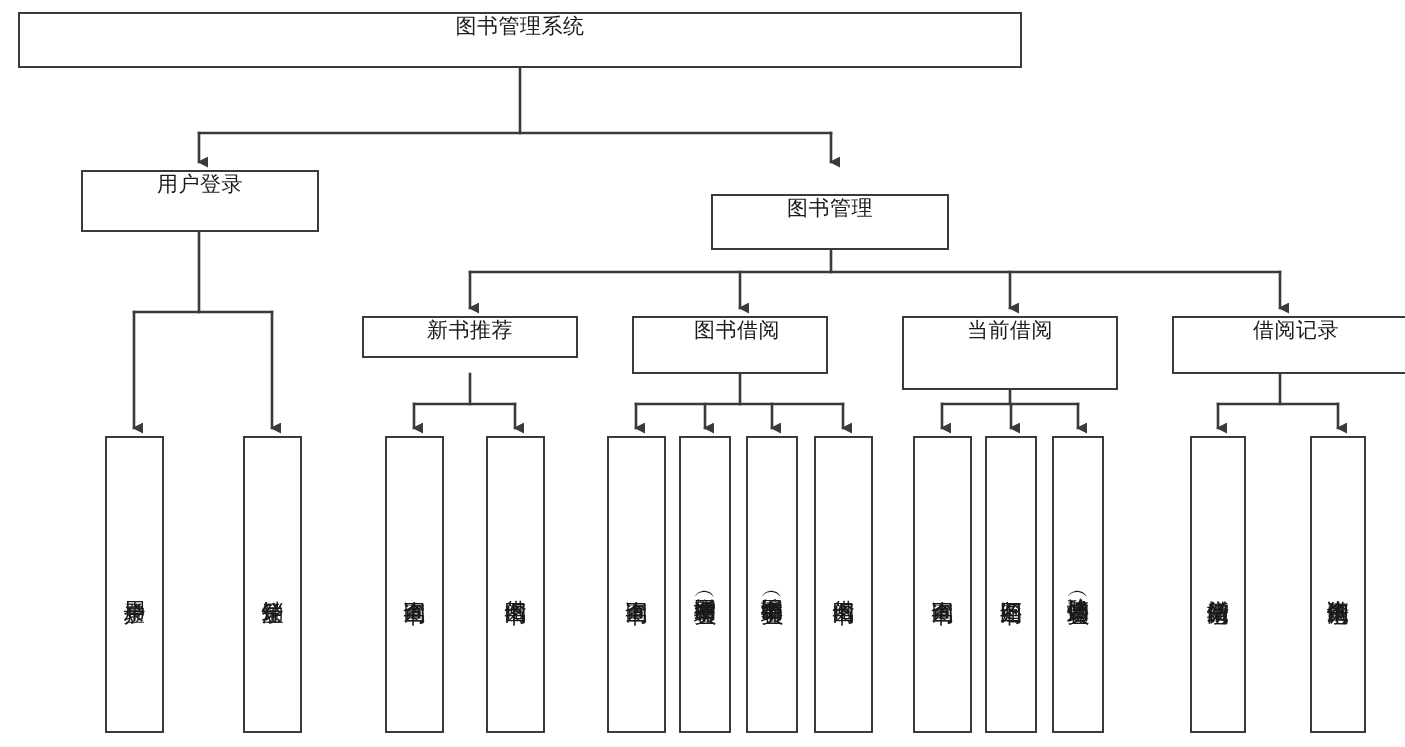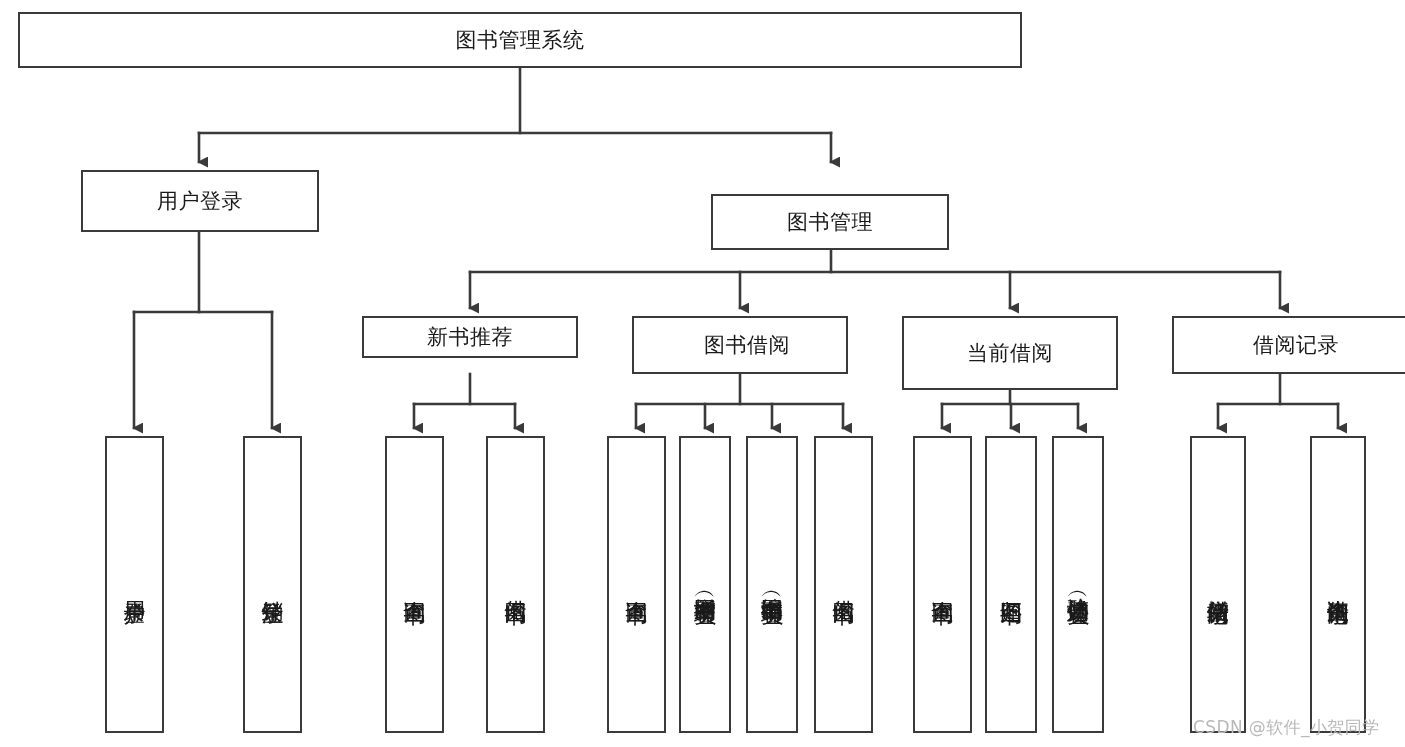--- a/index.html
+++ b/index.html
@@ -25,21 +25,20 @@
     width: 1405px;
     height: 747px;
     pointer-events: none;
   }
   .node {
     position: absolute;
     box-sizing: border-box;
     background: #ffffff;
     border: 2px solid #3a3a3a;
     display: flex;
-    align-items: center;
     justify-content: center;
     color: #1a1a1a;
   }
   .node .lbl {
     display: block;
     text-align: center;
     line-height: 1.18;
     white-space: nowrap;
   }
   .node.horiz .lbl {
@@ -131,21 +130,21 @@
       </div>
       <div class="node horiz" style="left: 81px; top: 170px; width: 238px; height: 62px;">
         <span class="lbl">用户登录</span>
       </div>
       <div class="node horiz" style="left: 711px; top: 170px; width: 238px; height: 56px; margin-top: 24px;">
         <span class="lbl">图书管理</span>
       </div>
       <div class="node horiz" style="left: 362px; top: 316px; width: 216px; height: 42px;">
         <span class="lbl">新书推荐</span>
       </div>
-      <div class="node horiz" style="left: 632px; top: 316px; width: 216px; height: 58px; padding-left: 14px;">
+      <div class="node horiz" style="left: 632px; top: 316px; width: 196px; height: 58px; padding-left: 14px;">
         <span class="lbl">图书借阅</span>
       </div>
       <div class="node horiz" style="left: 902px; top: 316px; width: 216px; height: 74px;">
         <span class="lbl">当前借阅</span>
       </div>
       <div class="node horiz" style="left: 1172px; top: 316px; width: 248px; height: 58px;">
         <span class="lbl">借阅记录</span>
       </div>
       <div class="node vert" style="left: 105px; top: 436px; width: 59px; height: 297px;">
         <span class="lbl">用户登录</span>
@@ -181,15 +180,14 @@
         <span class="lbl">确认归还（管理员）</span>
       </div>
       <div class="node vert" style="left: 1190px; top: 436px; width: 56px; height: 297px;">
         <span class="lbl">新增借阅记录</span>
       </div>
       <div class="node vert" style="left: 1310px; top: 436px; width: 56px; height: 297px;">
         <span class="lbl">查询借阅记录</span>
       </div>
     </div>
 
-  <div class="watermark" style="left: 1193px; top: 716px;">CSDN @软件_小贺同学</div>
 
 </div>
 
 </body></html>

